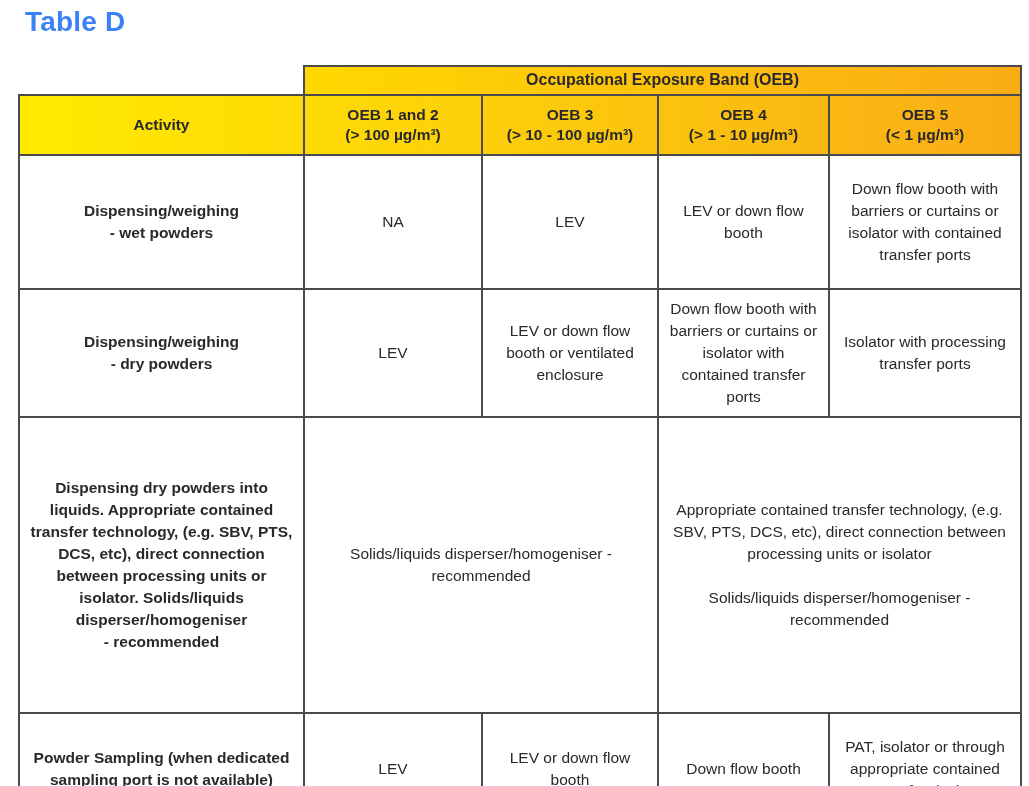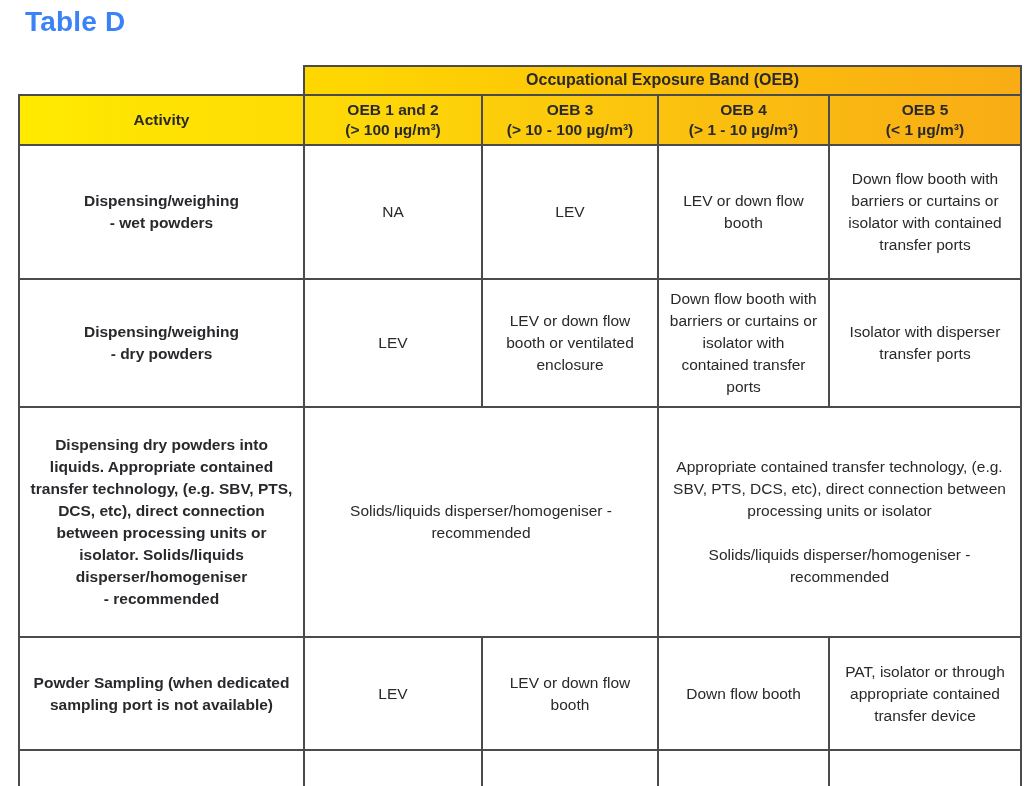--- a/index.html
+++ b/index.html
@@ -33,31 +33,31 @@
     padding:6px 8px;
     overflow:hidden;
   }
   td.spacer { border:none; background:#ffffff; }
   tr.band-row { height:25px; }
   td.band {
     background:linear-gradient(90deg, #FFD800 0%, #F9AC15 100%);
     font-weight:bold; font-size:16px;
     padding:2px 8px;
   }
-  tr.head-row { height:50px; }
+  tr.head-row { height:60px; }
   tr.head-row th { font-weight:bold; line-height:1.3; padding:4px 6px; }
   .g1 { background:linear-gradient(90deg, #FFEA00, #FEDB05); }
   .g2 { background:linear-gradient(90deg, #FEDB05, #FCCF0A); }
   .g3 { background:linear-gradient(90deg, #FCCF0A, #FBC30E);margin-top:28px; }
   .g4 { background:linear-gradient(90deg, #FBC30E, #FAB812);text-align:center; }
   .g5 { background:linear-gradient(90deg, #FAB812, #F9AC15); }
   td.act { font-weight:bold; padding:6px 6px; }
   tr.r1 { height:134px; }
   tr.r2 { height:128px; }
-  tr.r3 { height:230px; }
+  tr.r3 { height:296px; }
   tr.r4 { height:113px; }
   tr.r5 { height:48px; }
 </style>
 </head>
 <body>
 
 <div class="page">
   <div class="title">Table D</div>
 
   <table class="oeb-table">
@@ -95,21 +95,21 @@
       <td>LEV or down flow booth</td>
       <td>Down flow booth with barriers or curtains or isolator with contained transfer ports</td>
     </tr>
 
     <tr class="r2">
       <td class="act">Dispensing/weighing
 - dry powders</td>
       <td>LEV</td>
       <td>LEV or down flow booth or ventilated enclosure</td>
       <td>Down flow booth with barriers or curtains or isolator with contained transfer ports</td>
-      <td>Isolator with disperser transfer ports</td>
+      <td>Isolator with processing transfer ports</td>
     </tr>
 
     <tr class="r3">
       <td class="act">Dispensing dry powders into liquids. Appropriate contained transfer technology, (e.g. SBV, PTS, DCS, etc), direct connection between processing units or isolator. Solids/liquids disperser/homogeniser
 - recommended</td>
       <td colspan="2">Solids/liquids disperser/homogeniser - recommended</td>
       <td colspan="2">Appropriate contained transfer technology, (e.g. SBV, PTS, DCS, etc), direct connection between processing units or isolator
 
 Solids/liquids disperser/homogeniser - recommended</td>
     </tr>

